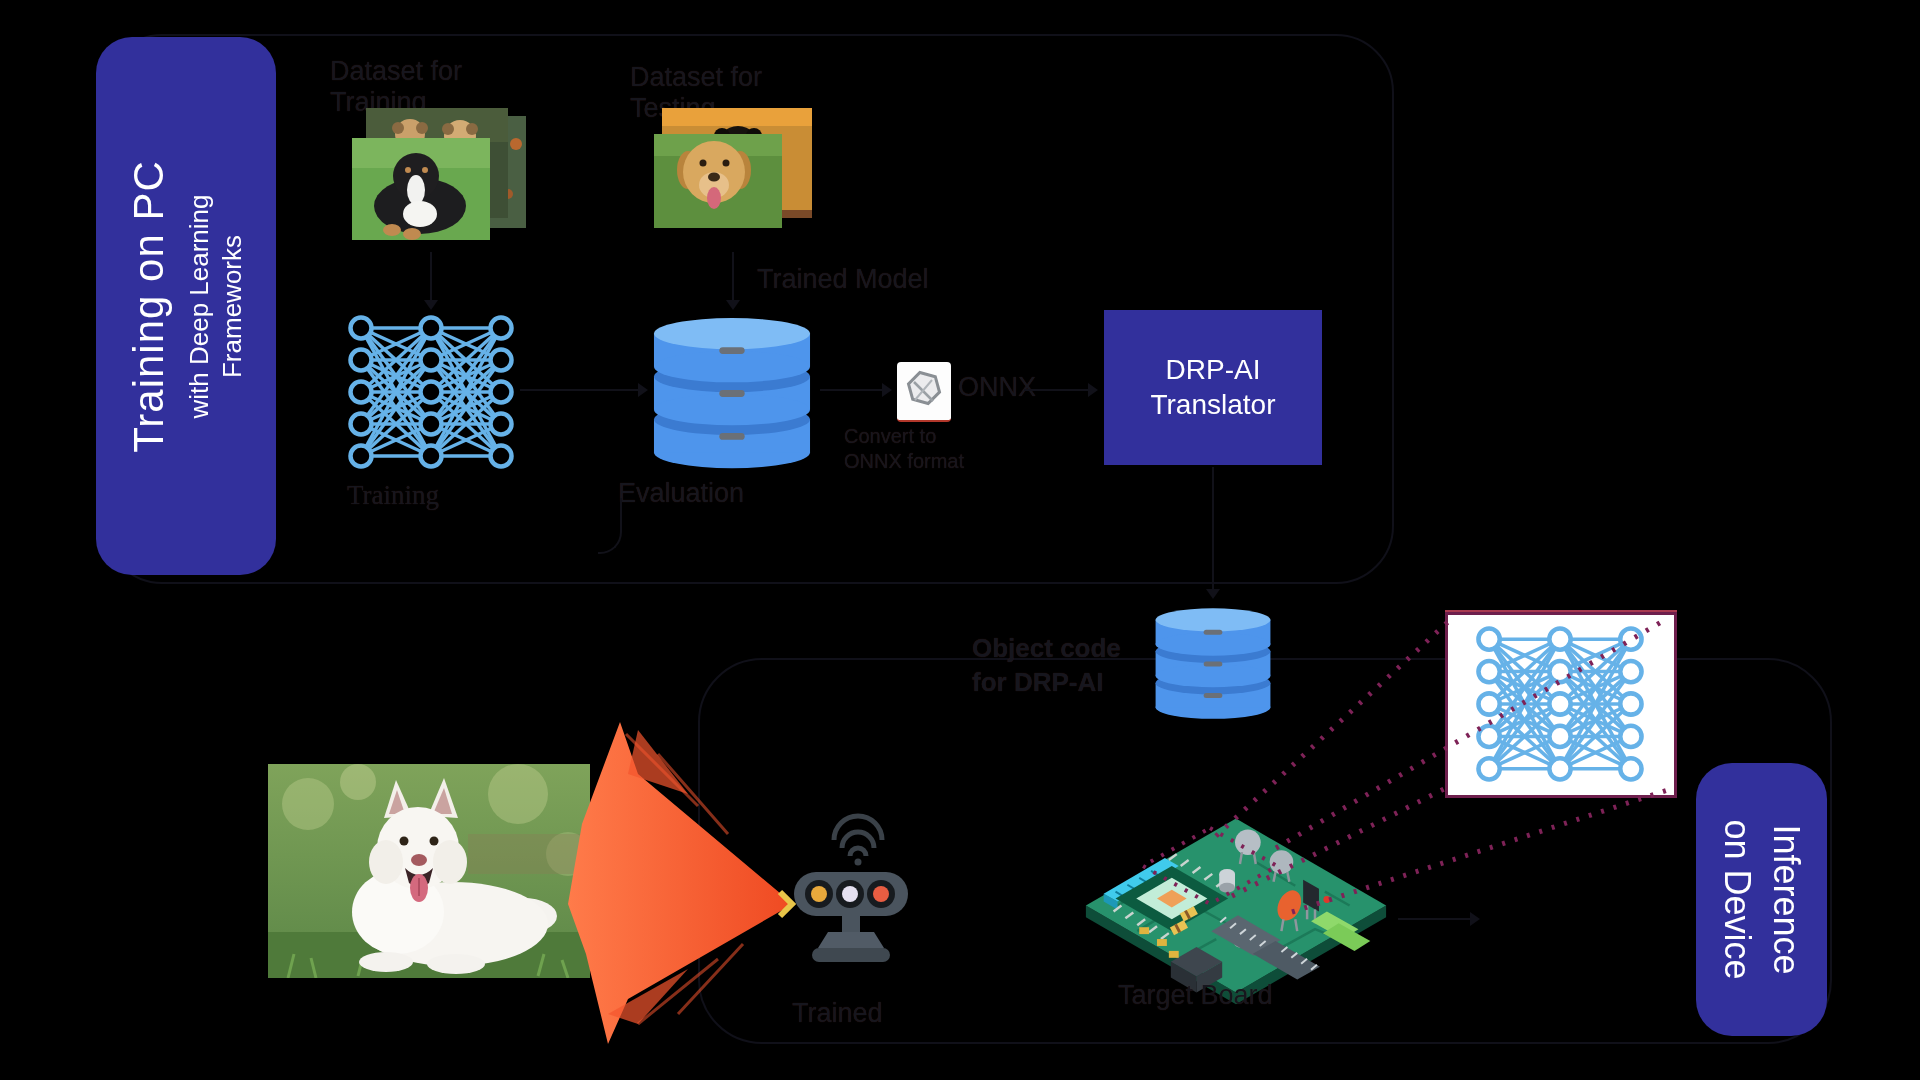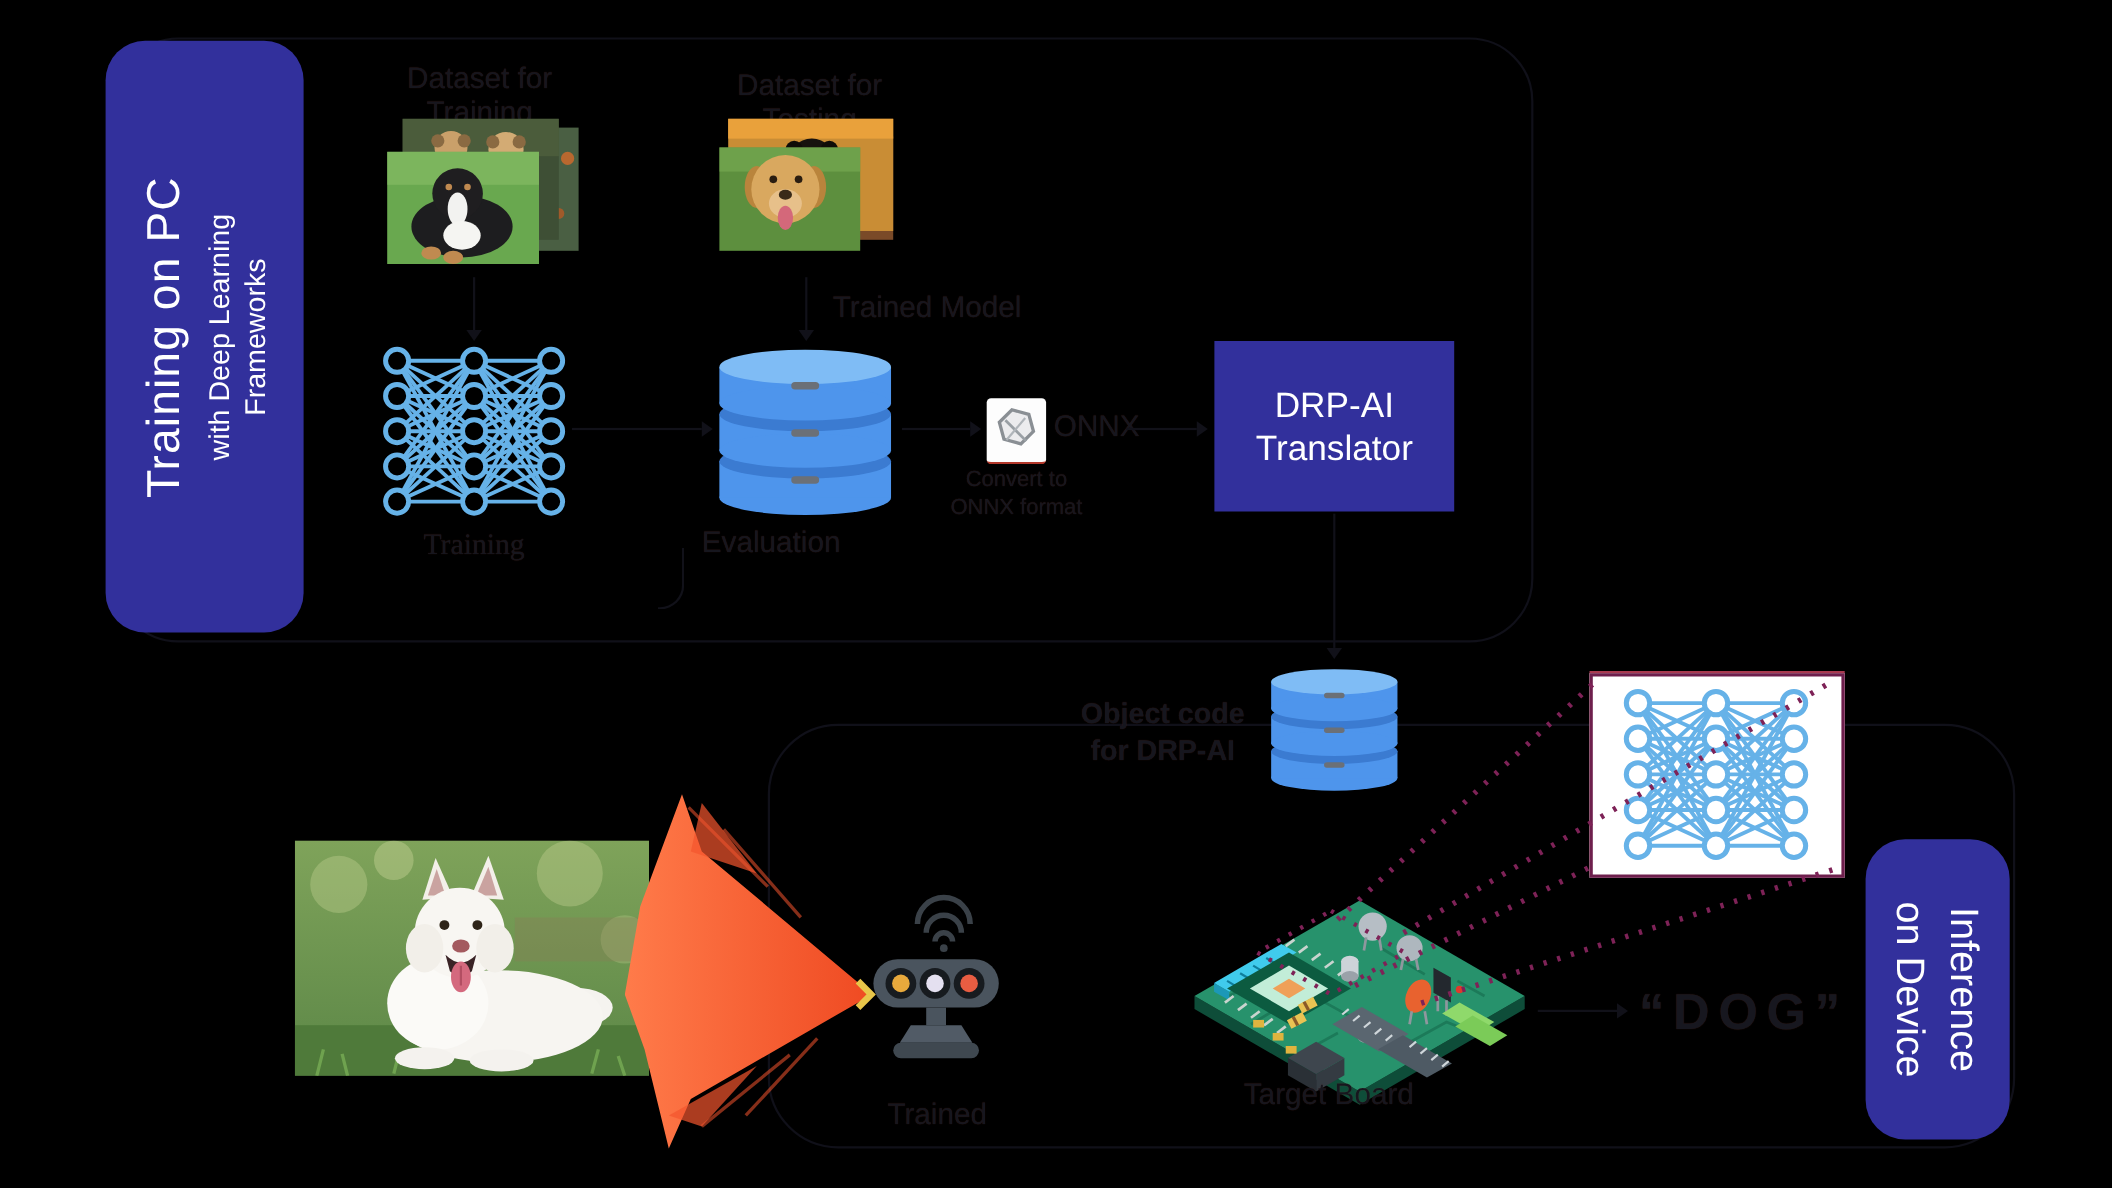--- a/index.html
+++ b/index.html
@@ -12,29 +12,29 @@
   .badge{position:absolute;background:#32309c;border-radius:36px;display:flex;align-items:center;justify-content:center;}
   .vtext{color:#fff;text-align:center;white-space:nowrap;}
   .badge-train .vtext{transform:rotate(-90deg);}
   .badge-infer .vtext{transform:rotate(90deg);}
   .badge-title{font-size:42px;letter-spacing:1px;margin:0 0 10px 0;font-weight:400;}
   .badge-sub{font-size:26px;line-height:1.25;margin:0;font-weight:400;}
   .badge-infer-text{font-size:36px;line-height:1.35;margin:0;font-weight:400;}
   
   .ghost{position:absolute;color:#16161e;text-shadow:0 0 1px rgba(190,80,45,.28);text-align:right;}
   .gl{font-size:27px;}
-  .gcenter{text-align:center;}
+  .gcenter{text-align:left;}
   .gline{position:absolute;background:#111119;}
   .gh{height:2px;} .gv{width:2px;}
   .ga-down{position:absolute;width:0;height:0;border-left:7px solid transparent;border-right:7px solid transparent;border-top:10px solid #111119;}
   .ga-right{position:absolute;width:0;height:0;border-top:7px solid transparent;border-bottom:7px solid transparent;border-left:10px solid #111119;}
   .ghook{position:absolute;border-right:2px solid #111119;border-bottom:2px solid #111119;border-bottom-right-radius:22px;}
   
   .translator{position:absolute;background:#32309c;color:#fff;text-align:center;display:flex;flex-direction:column;justify-content:center;gap:2px;}
-  .translator div{font-size:32px;line-height:1.15;}
+  .translator div{font-size:28px;line-height:1.15;}
   
   .onnx{position:absolute;background:#fdfdfd;border-radius:4px;border-bottom:2px solid #b2372a;display:flex;align-items:center;justify-content:center;}
   
   .inset{position:absolute;background:#fff;border:3px solid #6e1f4d;box-shadow:0 -2px 0 0 #a93a50;}
   .result{font-size:46px;font-weight:600;letter-spacing:8px;color:#17171f;}
   svg{display:block;}
 </style>
 </head>
 <body>
 
@@ -494,21 +494,20 @@
       <polygon points="1210,828 1277,866 1210,904 1143,866" stroke-dasharray="3 9" stroke-width="4"></polygon>
       <line x1="1216" y1="836" x2="1450" y2="620" stroke-dasharray="3 10"></line>
       <line x1="1276" y1="848" x2="1668" y2="618" stroke-dasharray="3 10"></line>
       <line x1="1232" y1="896" x2="1450" y2="786" stroke-dasharray="3 10"></line>
       <line x1="1292" y1="912" x2="1668" y2="790" stroke-dasharray="3 10"></line>
     </g>
   </svg>
 
   <div class="gline gh" style="left:1398px;top:918px;width:72px;"></div>
   <div class="ga-right" style="left:1470px;top:912px;"></div>
-  <div class="ghost result" style="left:1490px;top:892px;">“DOG”</div>
 
   <div class="badge badge-infer" style="left:1696px;top:763px;width:131px;height:273px;">
     <div class="vtext">
       <p class="badge-infer-text"><span>Inference</span><br>
       <span>on Device</span></p>
     </div>
   </div>
 
 </div>
 

